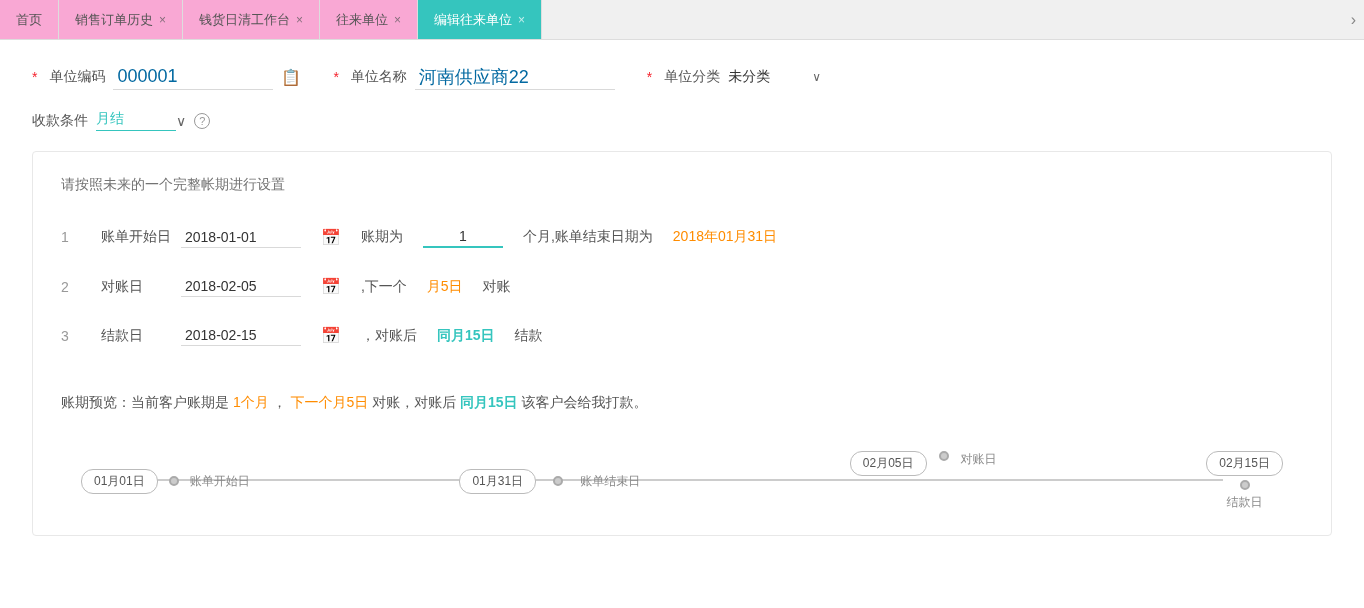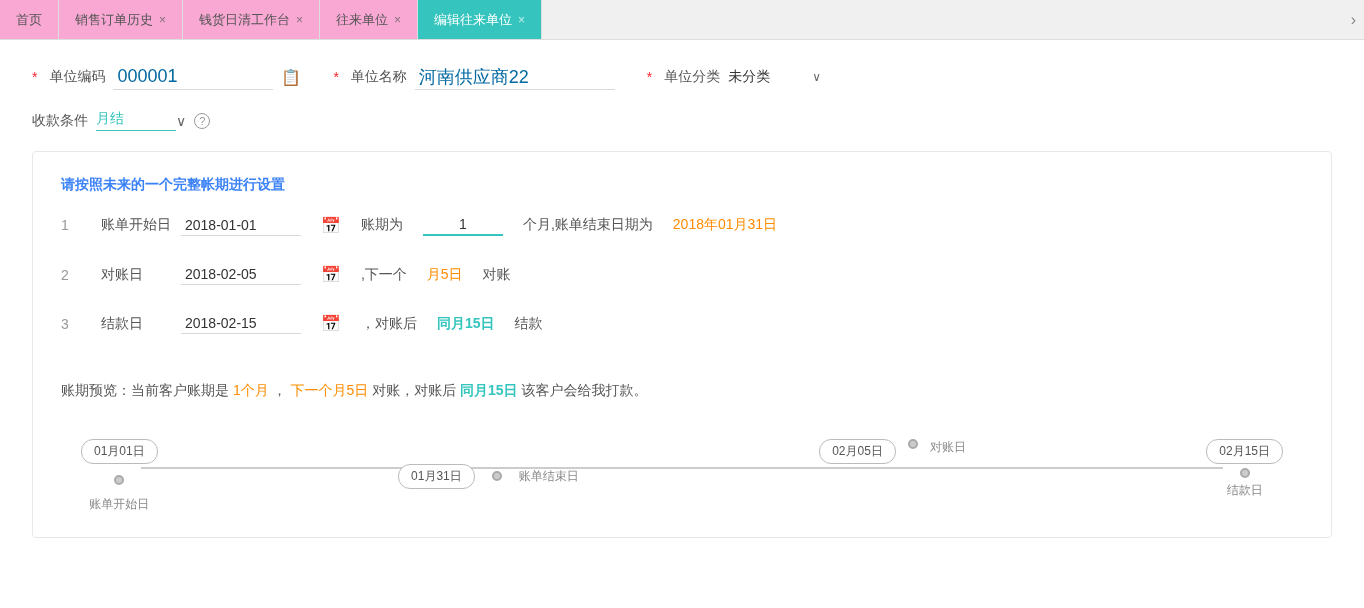--- a/index.html
+++ b/index.html
@@ -77,21 +77,21 @@
       display: inline-flex; align-items: center; justify-content: center;
       width: 16px; height: 16px; border-radius: 50%; border: 1px solid #999;
       font-size: 11px; color: #999; cursor: pointer;
     }
 
     
     .panel {
       border: 1px solid #e8e8e8; border-radius: 4px; padding: 24px 28px;
       margin-top: 8px;
     }
-    .panel-hint { color: #3b82f6; margin-bottom: 20px; font-size: 14px; font-weight: bold; }
+    .panel-hint { color: #737373; margin-bottom: 32px; font-size: 14px; }
 
     
     .setting-row {
       display: flex; align-items: center; margin-bottom: 28px; gap: 20px;
     }
     .row-num { color: #999; width: 20px; flex-shrink: 0; }
     .row-field-label { color: #555; white-space: nowrap; width: 60px; }
     .date-input {
       border: none; border-bottom: 1px solid #d9d9d9; outline: none;
       padding: 2px 4px; font-size: 14px; color: #333; background: transparent;
@@ -219,21 +219,21 @@
         <span>对账，对账后</span>
         <span class="highlight-teal">同月15日</span>
         <span> 该客户会给我打款。</span>
       </div>
     </div>
 
     <div style="position:relative; margin-top: 20px; padding: 0 20px;">
       <div style="position:absolute; top: 28px; left: 80px; right: 80px; height: 2px; background: #ccc; z-index:0;"></div>
       <div style="display:flex; justify-content:space-between; position:relative; z-index:1;">
 
-        <div style="display:flex;flex-direction:column;align-items:center;gap:11px;">
+        <div style="display:flex;flex-direction:row;align-items:center;gap:11px;">
           <div style="background:#fff;border:1px solid #bbb;border-radius:12px;padding:3px 12px;font-size:12px;color:#555;">01月01日</div>
           <div style="width:10px;height:10px;border-radius:50%;background:#ccc;border:2px solid #aaa;"></div>
           <div style="font-size:12px;color:#888;">账单开始日</div>
         </div>
 
         <div style="display:flex;flex-direction:row;align-items:center;gap:17px;">
           <div style="background:#fff;border:1px solid #bbb;border-radius:12px;padding:3px 12px;font-size:12px;color:#555;">01月31日</div>
           <div style="width:10px;height:10px;border-radius:50%;background:#ccc;border:2px solid #aaa;"></div>
           <div style="font-size:12px;color:#888;">账单结束日</div>
         </div>

